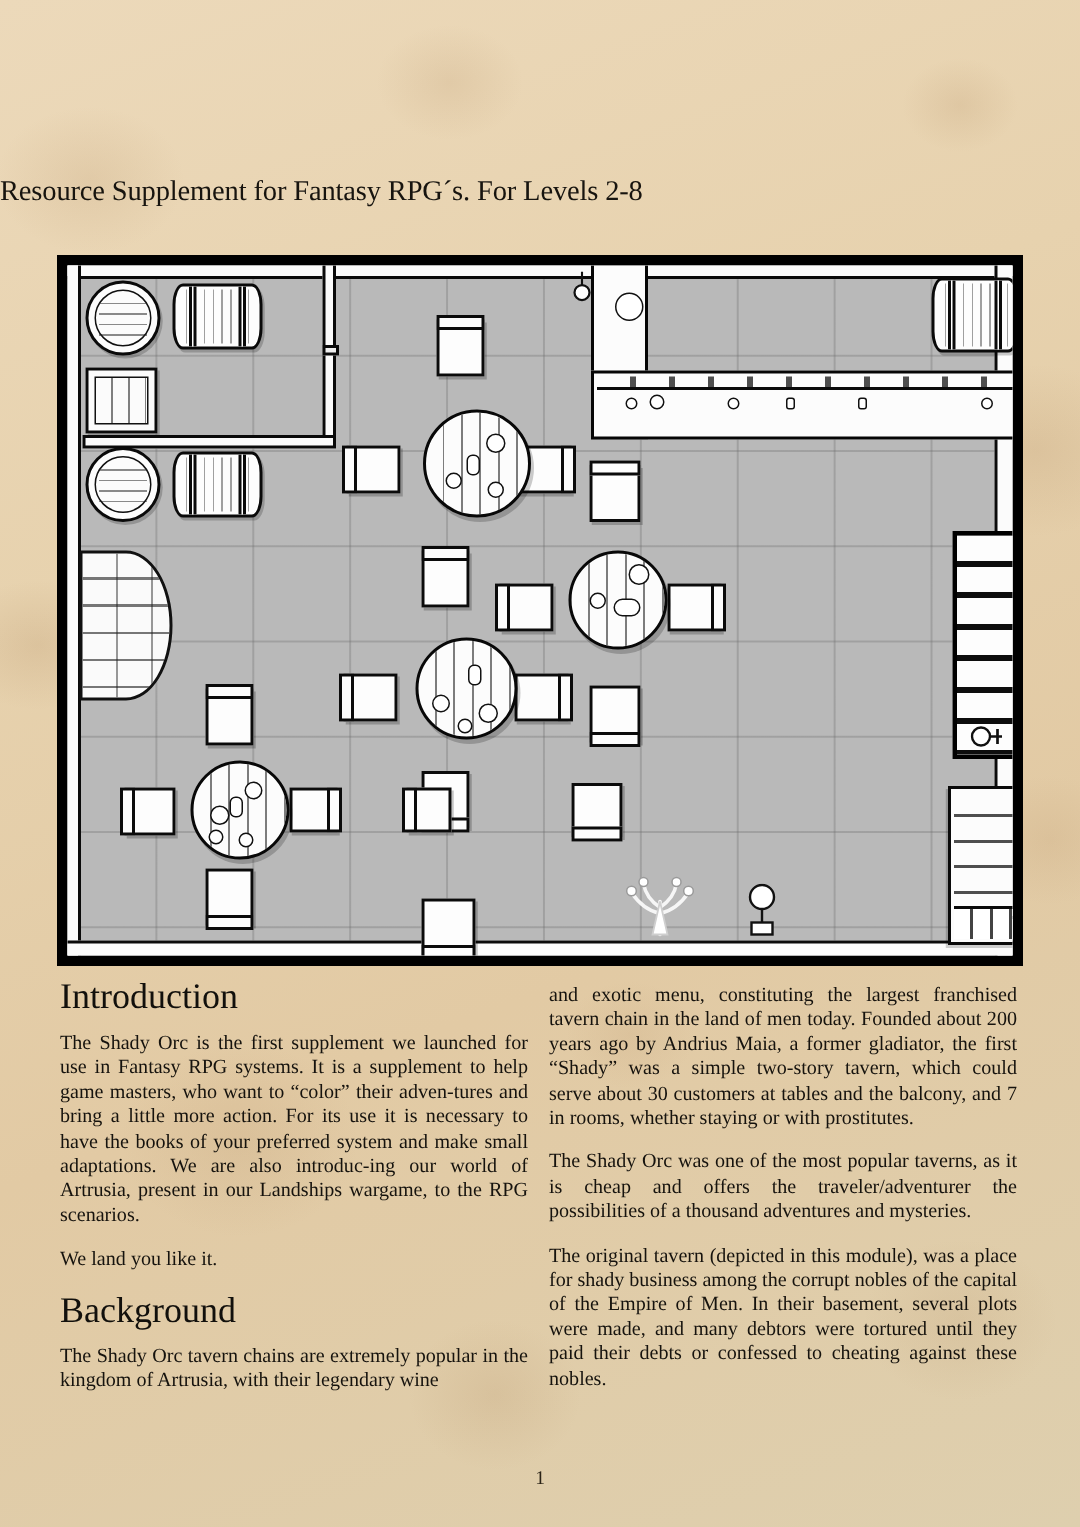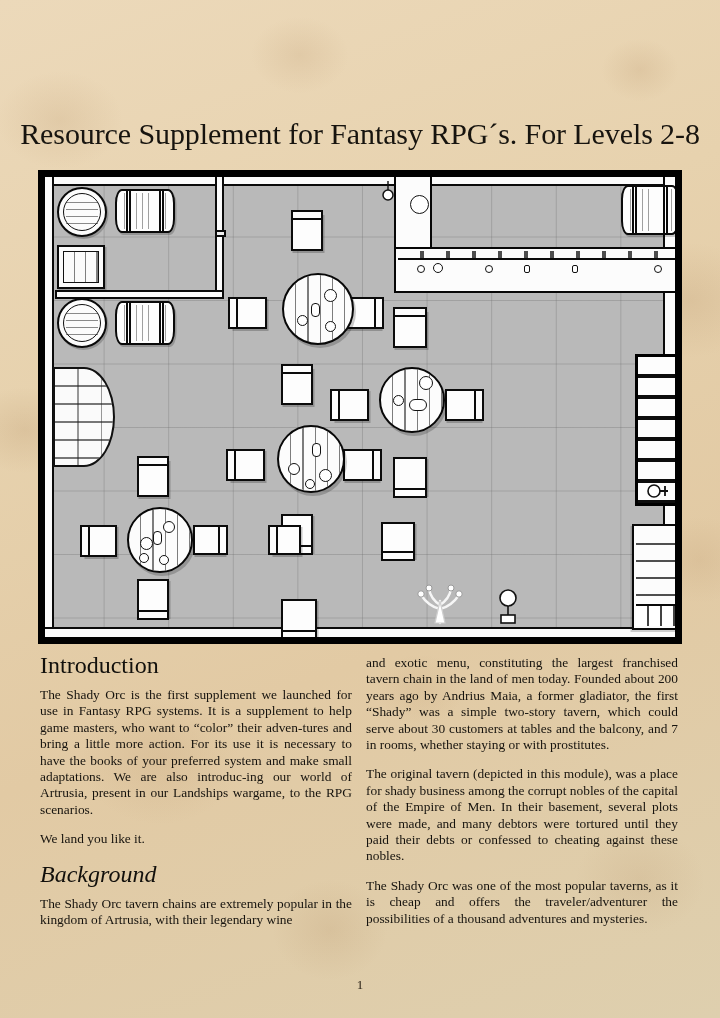--- a/index.html
+++ b/index.html
@@ -41,22 +41,21 @@
     font-weight: 400;
     letter-spacing: 1.5px;
     color: #12100c;
     line-height: 1;
     font-variant: small-caps;
     white-space: nowrap;
   }
   .subtitle {
     position: absolute;
     top: 117px; left: 0; width: 720px;
-    text-align: center;
-    font-size: 30px;
+    font-size: 19px;
     color: #17140f;
     letter-spacing: -0.1px;
     white-space: nowrap;
   }
 
   
   #map-frame {
     position: absolute;
     left: 38px; top: 170px;
     width: 644px; height: 474px;
@@ -450,25 +449,25 @@
       <div class="chair back-w" style="left:226px; top:348px; width:30px; height:30px;"></div>
       <div class="chair back-s" style="left:336px; top:345px; width:34px; height:36px;"></div>
       <div class="chair back-s" style="left:236px; top:422px; width:36px; height:38px;"></div>
     </div>
   </div>
 
   <div class="col" id="col-left">
     <h2 class="section">Introduction</h2>
     <p class="para">The Shady Orc is the first supplement we launched for use in Fantasy RPG systems. It is a supplement to help game masters, who want to “color” their adven-tures and bring a little more action.  For its use it is necessary to have the books of your preferred system and make small adaptations. We are also introduc-ing our world of Artrusia, present in our Landships wargame, to the RPG scenarios.</p>
     <p class="para">We land you like it.</p>
-    <h2 class="section" style="margin-top:2px;font-style:italic;">Background</h2>
+    <h2 class="section" style="margin-top:2px;">Background</h2>
     <p class="para">The Shady Orc tavern chains are extremely popular in the kingdom of Artrusia, with their legendary wine</p>
   </div>
 
   <div class="col" id="col-right">
     <p class="para">and exotic menu, constituting the largest franchised tavern chain in the land of men today. Founded about 200 years ago by Andrius Maia, a former gladiator, the first “Shady” was a simple two-story tavern, which could serve about 30 customers at tables and the balcony,  and 7 in rooms, whether staying or with prostitutes.</p>
+    <p class="para">The Shady Orc was one of the most popular taverns, as it is cheap and offers the traveler/adventurer the possibilities of a thousand adventures and mysteries.</p>
     <p class="para">The original tavern (depicted in this module), was a place for shady business among the corrupt nobles of the capital of the Empire of Men. In their basement, several plots were made, and many debtors were tortured until they paid their debts or confessed to cheating against these nobles.</p>
-    <p class="para">The Shady Orc was one of the most popular taverns, as it is cheap and offers the traveler/adventurer the possibilities of a thousand adventures and mysteries.</p>
   </div>
 
   <div class="pagenum">1</div>
 
 </div>
 
 </body></html>

